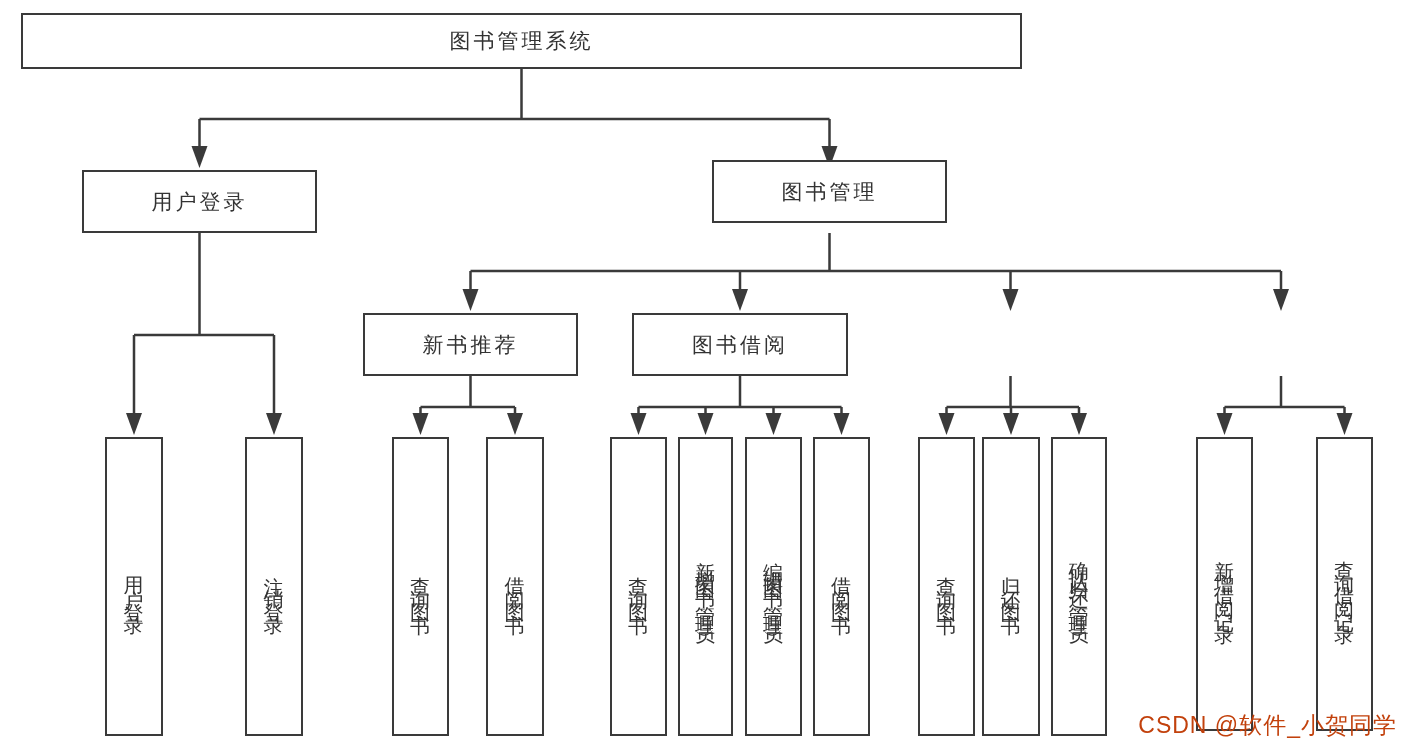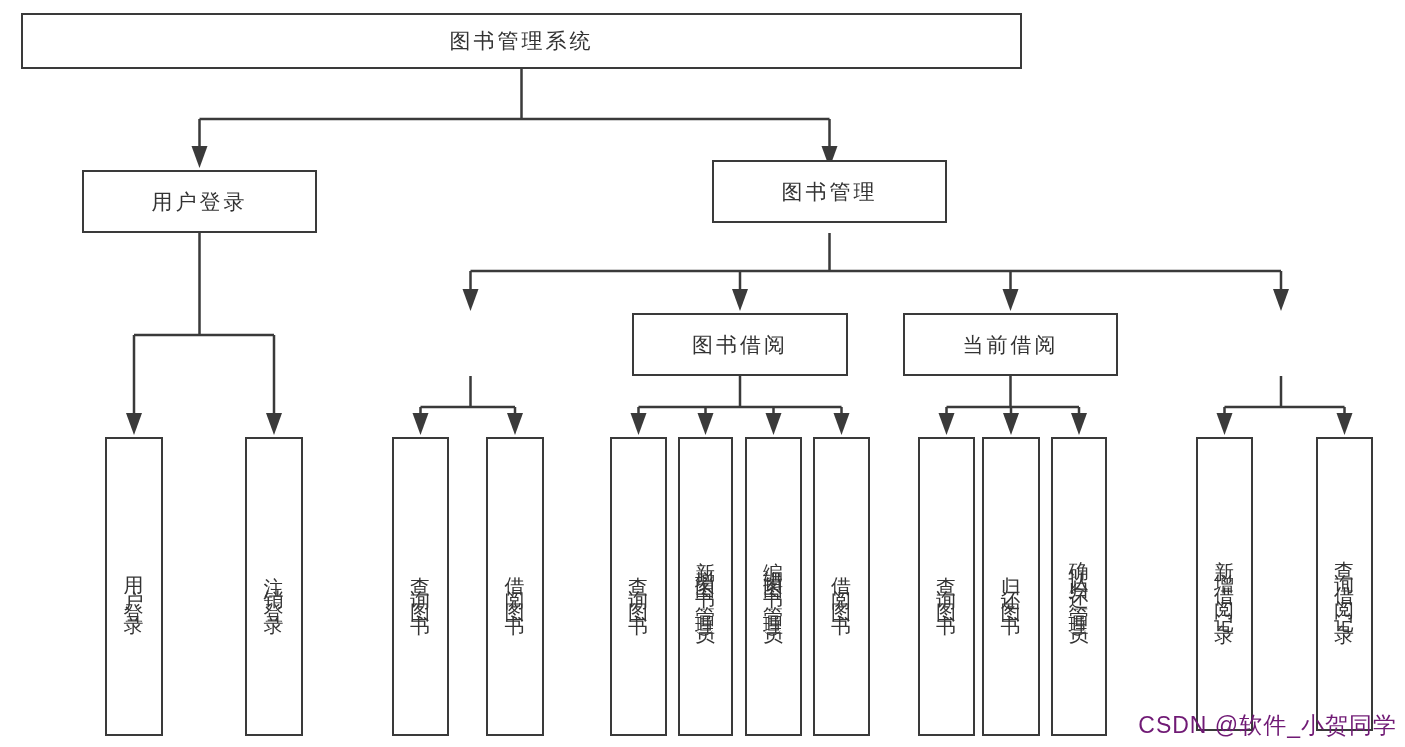--- a/index.html
+++ b/index.html
@@ -46,21 +46,21 @@
     letter-spacing: 13px;
     line-height: 1;
   }
   .v-node.long {
     letter-spacing: 9px;
   }
   .watermark {
     position: absolute;
     right: 8px;
     bottom: 6px;
-    color: #701a75;
+    color: #c2410c;
     font-size: 23px;
     letter-spacing: 1px;
     white-space: nowrap;
     z-index: 5;
   }
 </style>
 </head>
 <body>
 
 <div class="canvas">
@@ -103,22 +103,22 @@
       <polygon points="1216.5,413 1232.5,413 1224.5,435"></polygon>
       <polygon points="1336.5,413 1352.5,413 1344.5,435"></polygon>
     </g>
   </svg>
 
   <div class="node h-node" style="left:21px;top:13px;width:1001px;height:56px">图书管理系统</div>
 
   <div class="node h-node" style="left:82px;top:170px;width:235px;height:63px">用户登录</div>
   <div class="node h-node" style="left:712px;top:160px;width:235px;height:63px">图书管理</div>
 
+  <div class="node h-node" style="left:363px;top:313px;width:215px;height:63px">新书推荐</div>
   <div class="node h-node" style="left:632px;top:313px;width:216px;height:63px">图书借阅</div>
-  <div class="node h-node" style="left:903px;top:313px;width:215px;height:63px">当前借阅</div>
 
   <div class="node v-node" style="left:105px;top:437px;width:58px;height:299px">用户登录</div>
   <div class="node v-node" style="left:245px;top:437px;width:58px;height:299px">注销登录</div>
 
   <div class="node v-node" style="left:392px;top:437px;width:57px;height:299px">查询图书</div>
   <div class="node v-node" style="left:486px;top:437px;width:58px;height:299px">借阅图书</div>
 
   <div class="node v-node" style="left:610px;top:437px;width:57px;height:299px">查询图书</div>
   <div class="node v-node long" style="left:678px;top:437px;width:55px;height:299px">新增图书（管理员）</div>
   <div class="node v-node long" style="left:745px;top:437px;width:57px;height:299px">编辑图书（管理员）</div>

